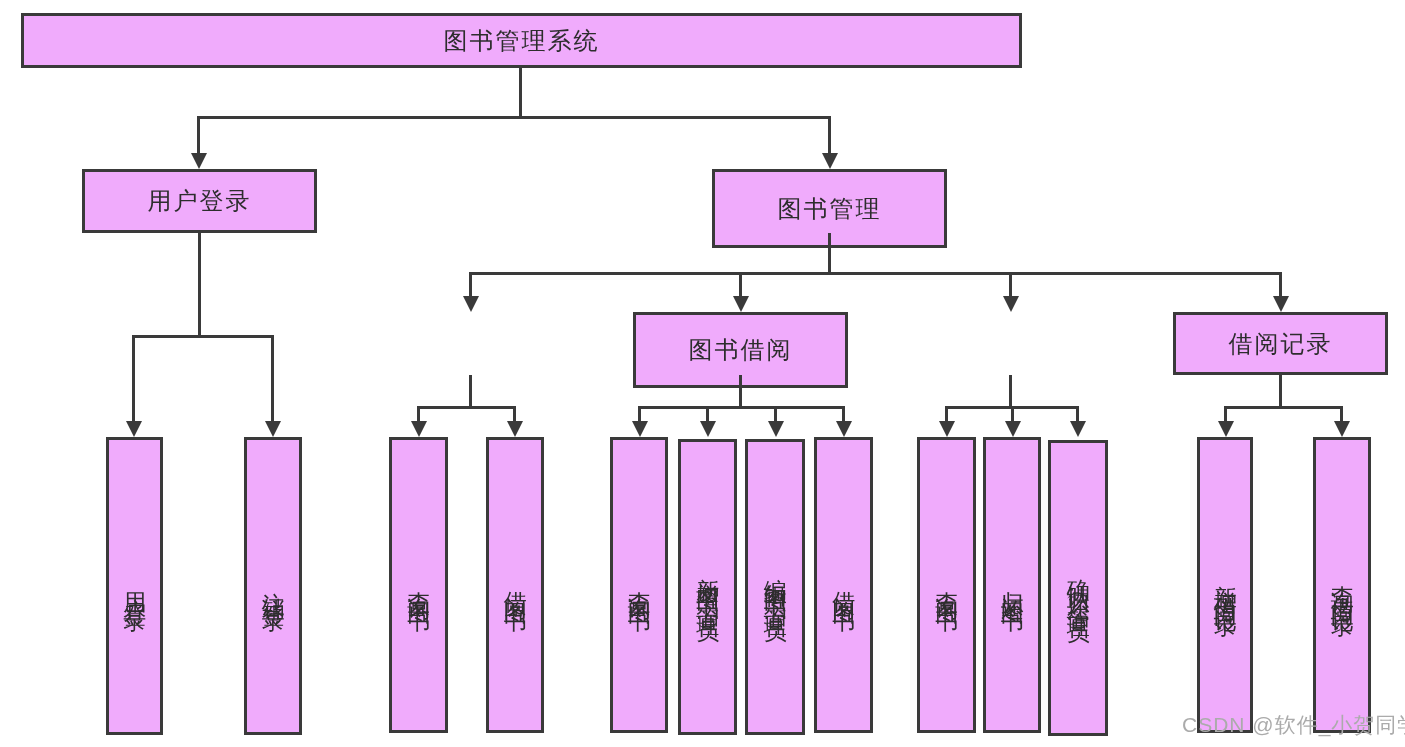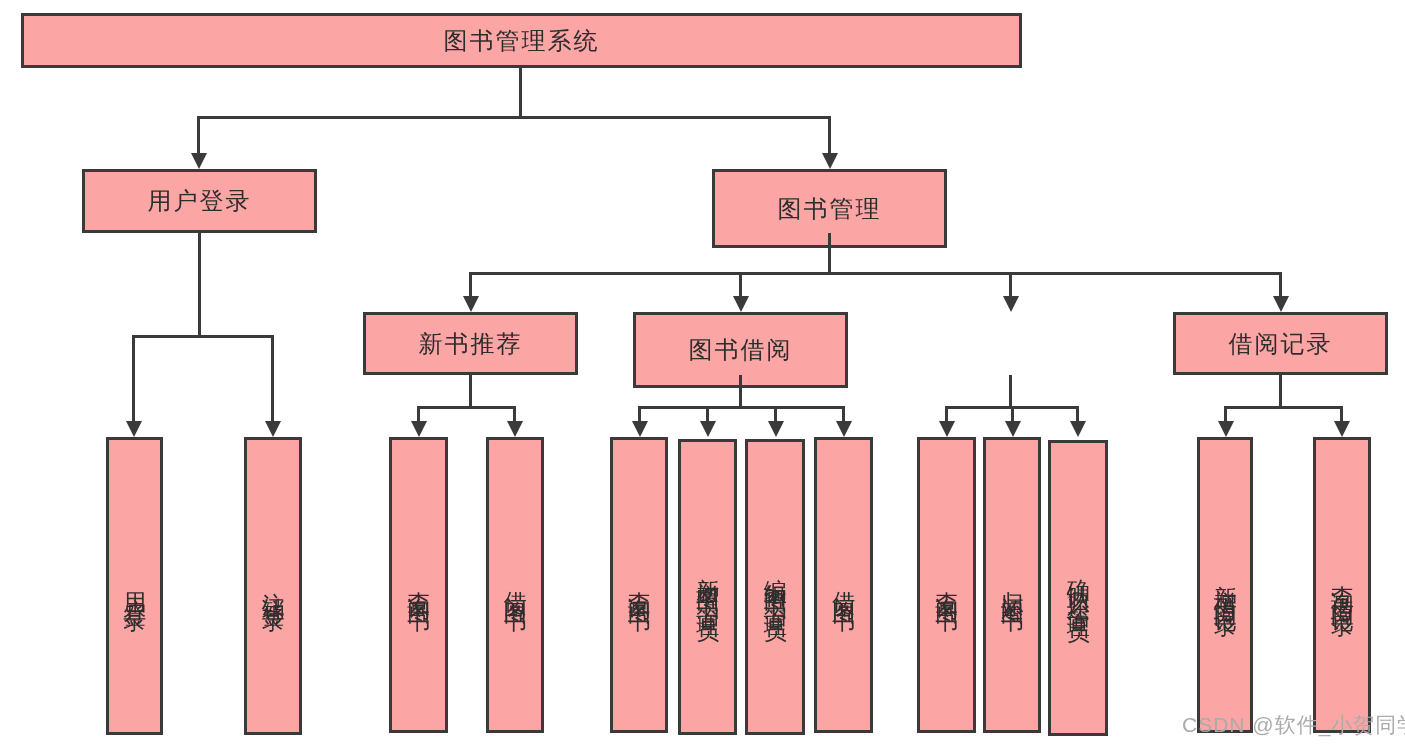--- a/index.html
+++ b/index.html
@@ -8,21 +8,21 @@
     width:1405px;height:747px;
     background:#ffffff;
     font-family:"Liberation Sans", sans-serif;
     color:#2d2d2d;
     overflow:hidden;
   }
   .box{
     position:absolute;
     box-sizing:border-box;
     border:3px solid #3a3a3a;
-    background:#fca5a5;
+    background:#f0abfc;
     display:flex;
     align-items:center;
     justify-content:center;
   }
   .hlabel{
     font-size:24px;
     letter-spacing:2px;
     color:#2d2d2d;
     white-space:nowrap;
   }
@@ -85,23 +85,20 @@
   <div class="hline" style="left:469px;top:272px;width:813px"></div>
   <div class="vline" style="left:469px;top:272px;height:26px"></div>
   <div class="arr" style="left:463px;top:296px"></div>
   <div class="vline" style="left:739px;top:272px;height:26px"></div>
   <div class="arr" style="left:733px;top:296px"></div>
   <div class="vline" style="left:1009px;top:272px;height:26px"></div>
   <div class="arr" style="left:1003px;top:296px"></div>
   <div class="vline" style="left:1279px;top:272px;height:26px"></div>
   <div class="arr" style="left:1273px;top:296px"></div>
 
-  <div class="box" style="left:363px;top:312px;width:215px;height:63px">
-    <span class="hlabel">新书推荐</span>
-  </div>
   <div class="box" style="left:633px;top:312px;width:215px;height:76px">
     <span class="hlabel">图书借阅</span>
   </div>
   <div class="box" style="left:1173px;top:312px;width:215px;height:63px">
     <span class="hlabel">借阅记录</span>
   </div>
 
   <div class="vline" style="left:469px;top:375px;height:33px"></div>
   <div class="hline" style="left:417px;top:406px;width:99px"></div>
   <div class="vline" style="left:417px;top:406px;height:17px"></div>

